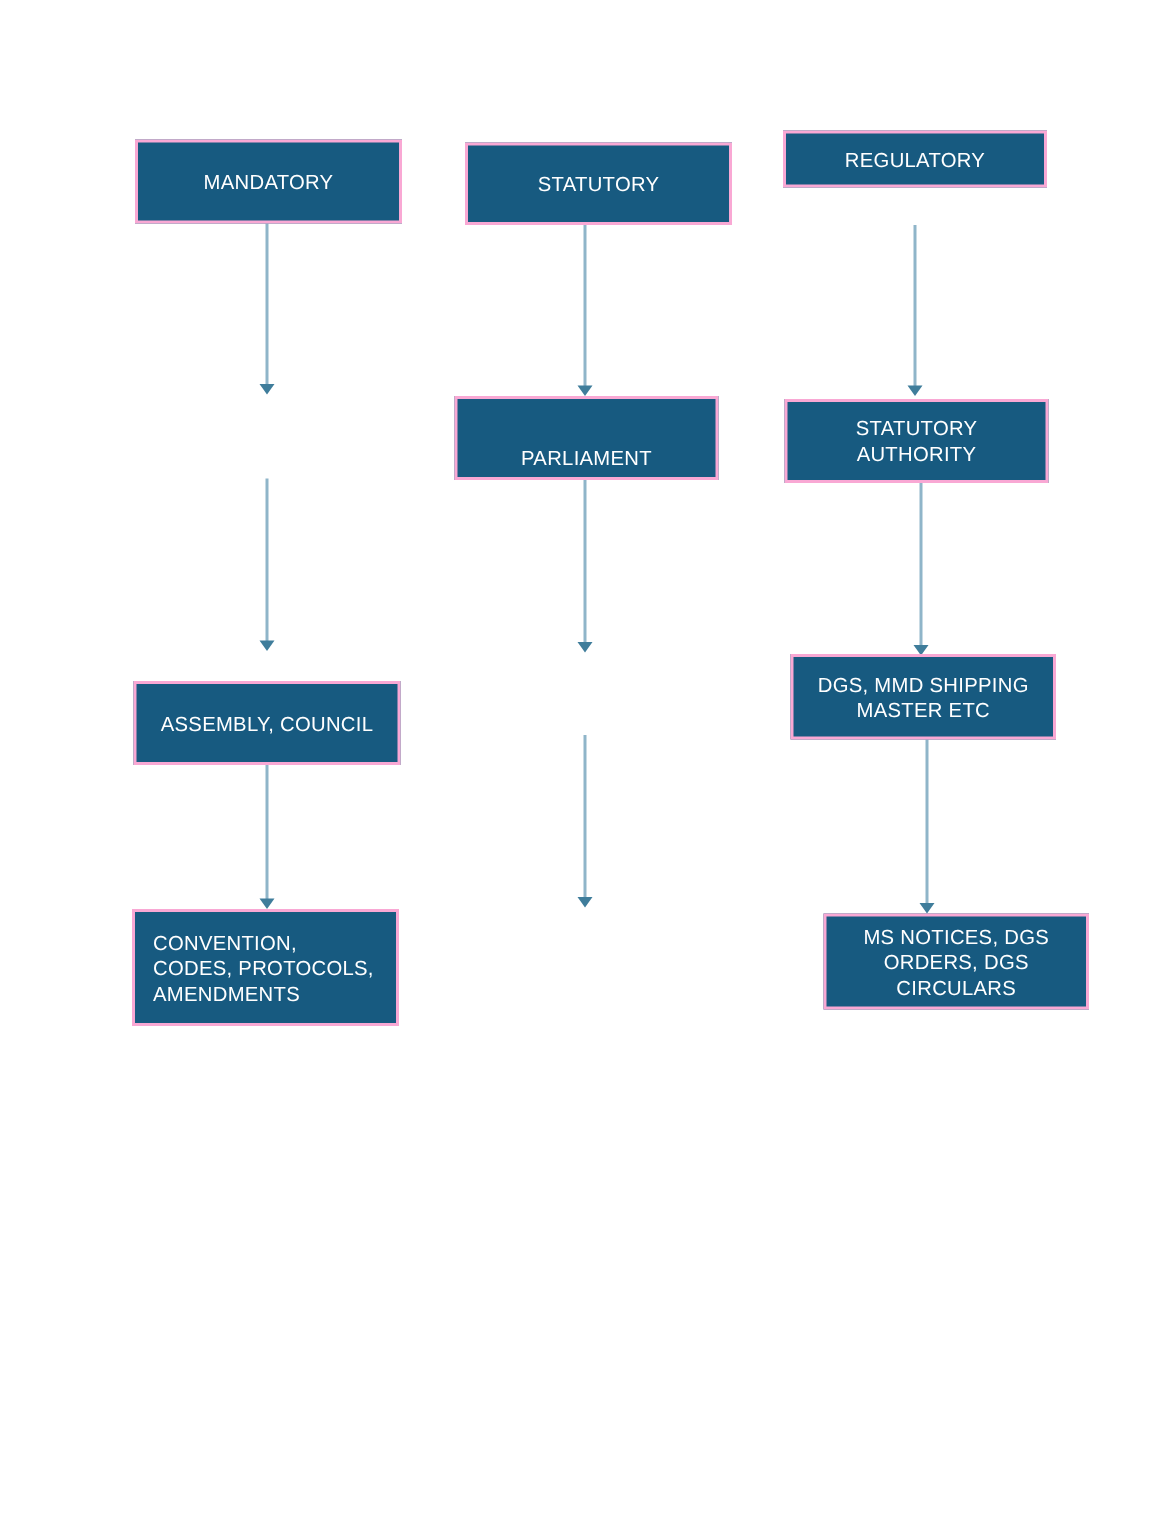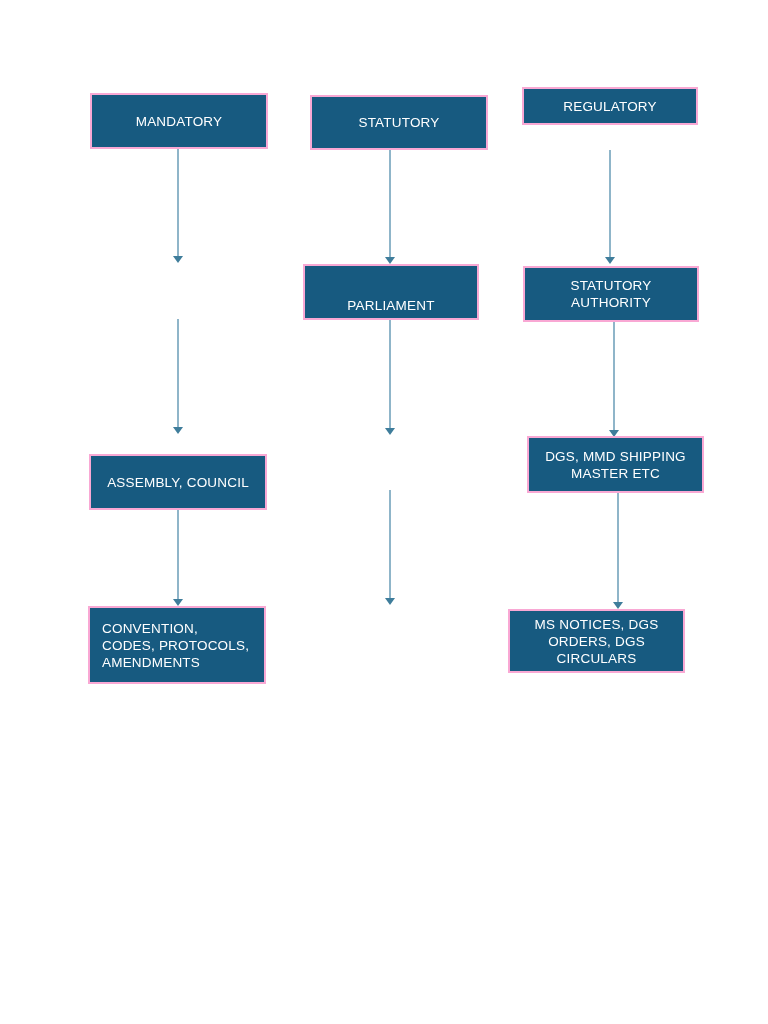--- a/index.html
+++ b/index.html
@@ -127,19 +127,19 @@
 MASTER ETC</span>
   </div>
 
   <div class="node align-left" style="left:88px; top:606px; width:178px; height:78px;">
     <span class="label">CONVENTION,
 CODES, PROTOCOLS,
 AMENDMENTS</span>
   </div>
 
 
-  <div class="node" style="left:508px; top:609px; width:177px; height:64px;">
+  <div class="node" style="left:549px; top:609px; width:177px; height:64px;">
     <span class="label">MS NOTICES, DGS
 ORDERS, DGS
 CIRCULARS</span>
   </div>
 
 </div>
 
 </body></html>

